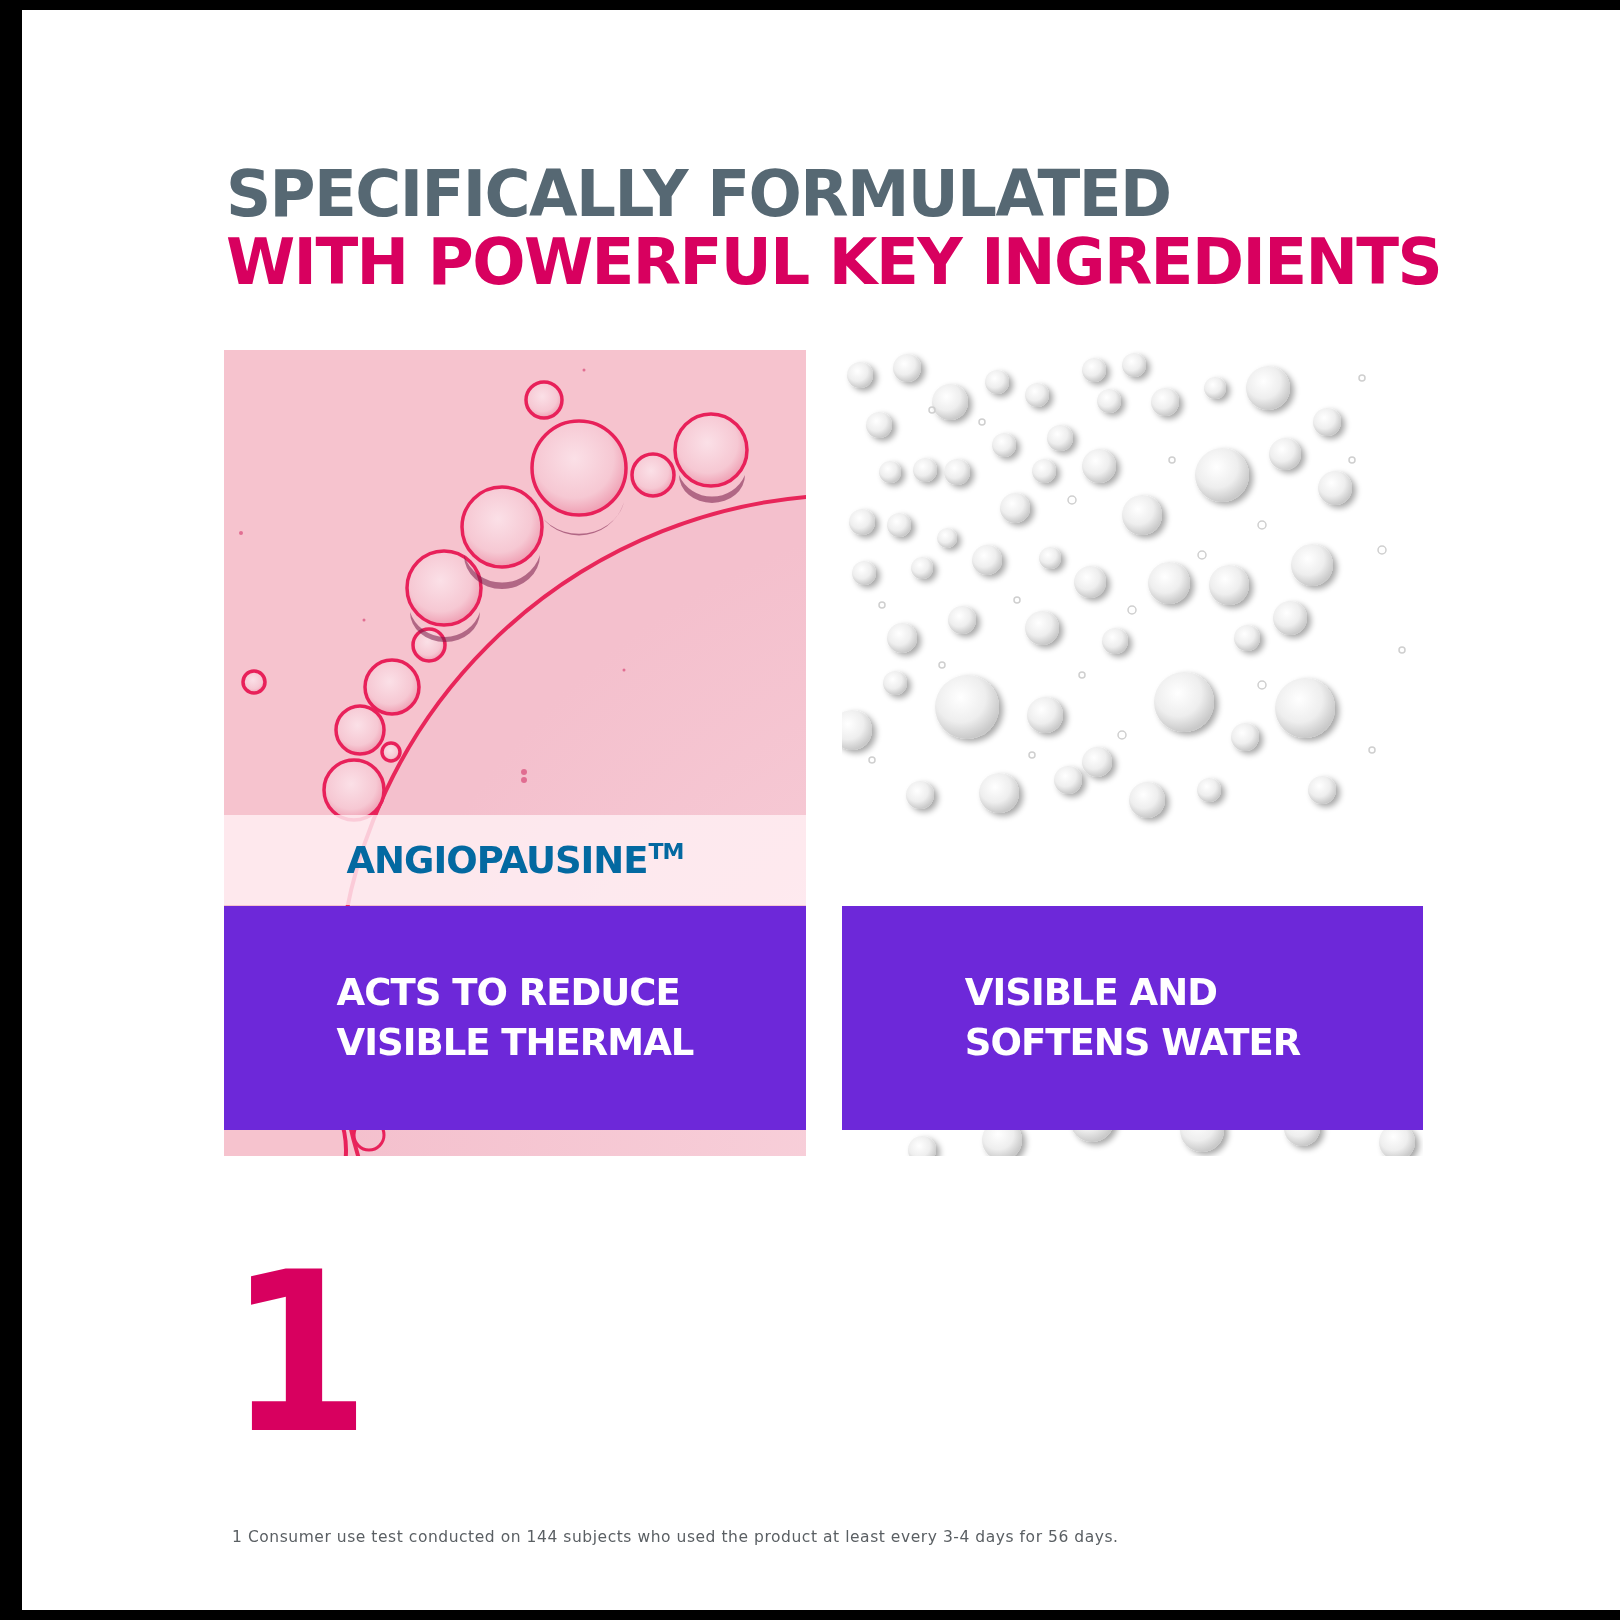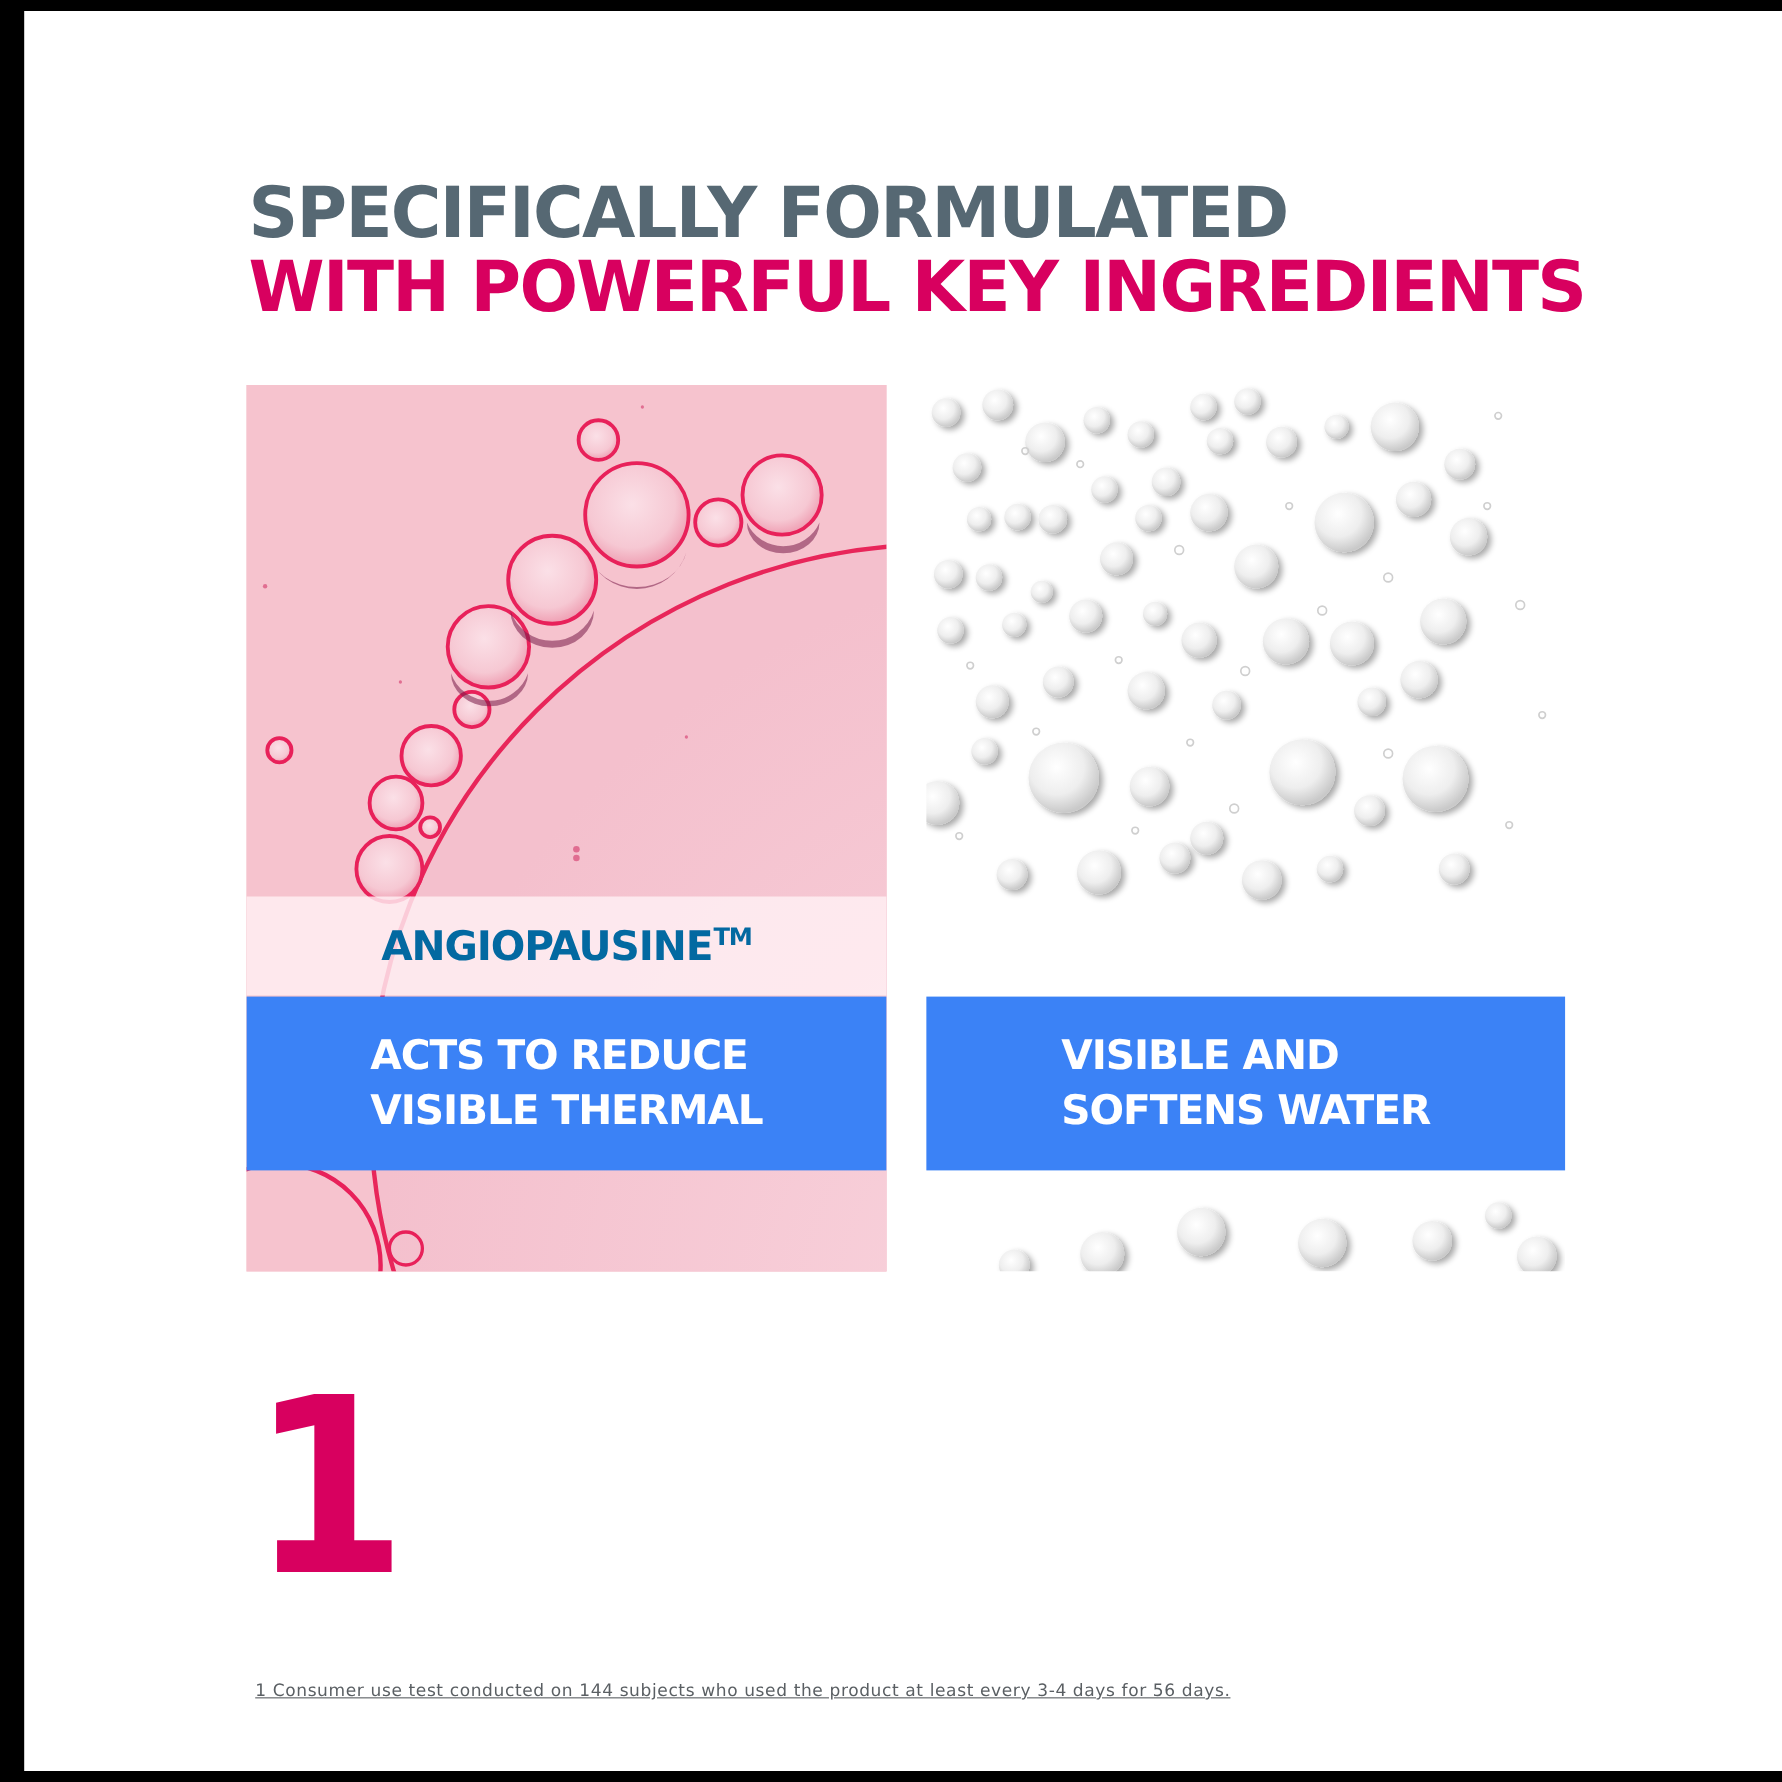--- a/index.html
+++ b/index.html
@@ -31,22 +31,22 @@
     }
     .card.left .label-band { background: rgba(255,240,244,0.82); }
     .card.right .label-band { background: rgba(255,255,255,0.82); }
     .label-text {
       color: #0369a1; font-weight: bold; font-size: 37px; letter-spacing: -1px;
       white-space: nowrap;
     }
     .label-text sup { font-size: 22px; vertical-align: 14px; margin-left: 1px; }
 
     .benefit-box {
-      position: absolute; left: 0; top: 556px; width: 100%; height: 158px;
-      background: #3b82f6; display: flex; align-items: center; justify-content: center;
+      position: absolute; left: 0; top: 556px; width: 100%; height: 224px;
+      background: #6d28d9; display: flex; align-items: center; justify-content: center;
     }
     .benefit-text {
       color: #ffffff; font-weight: bold; font-size: 37px; line-height: 50px;
       letter-spacing: -1px; text-align: left; white-space: nowrap;
     }
     .benefit-text span { display: block; }
 
     .big-one {
       position: absolute; left: 206px; top: 1232px;
       color: #d8005f; font-weight: bold; font-size: 222px; line-height: 222px;
@@ -56,21 +56,21 @@
       position: absolute; left: 314px; top: 1252px; white-space: nowrap;
       font-weight: bold; font-size: 88px; line-height: 80px; letter-spacing: -3px;
     }
     .claim .c1 { color: #d8005f; display: block; transform: scaleX(0.93); transform-origin: left; }
     .claim .c2 { color: #6d7a7e; display: block; transform: scaleX(0.93); transform-origin: left; }
     .claim .c2 sup { font-size: 20px; vertical-align: 48px; margin-left: 10px; letter-spacing: 0; }
 
     .footnote {
       position: absolute; left: 210px; top: 1518px;
       color: #5a5f63; font-size: 15.5px; letter-spacing: 0.55px;
-      font-family: "DejaVu Sans", sans-serif; white-space: nowrap; text-decoration: underline;
+      font-family: "DejaVu Sans", sans-serif; white-space: nowrap;
     }
   </style>
 </head>
 <body>
 
 <div class="canvas">
 
   <div class="heading">
     <span class="l1">SPECIFICALLY FORMULATED</span>
     <span class="l2">WITH POWERFUL KEY INGREDIENTS</span>

